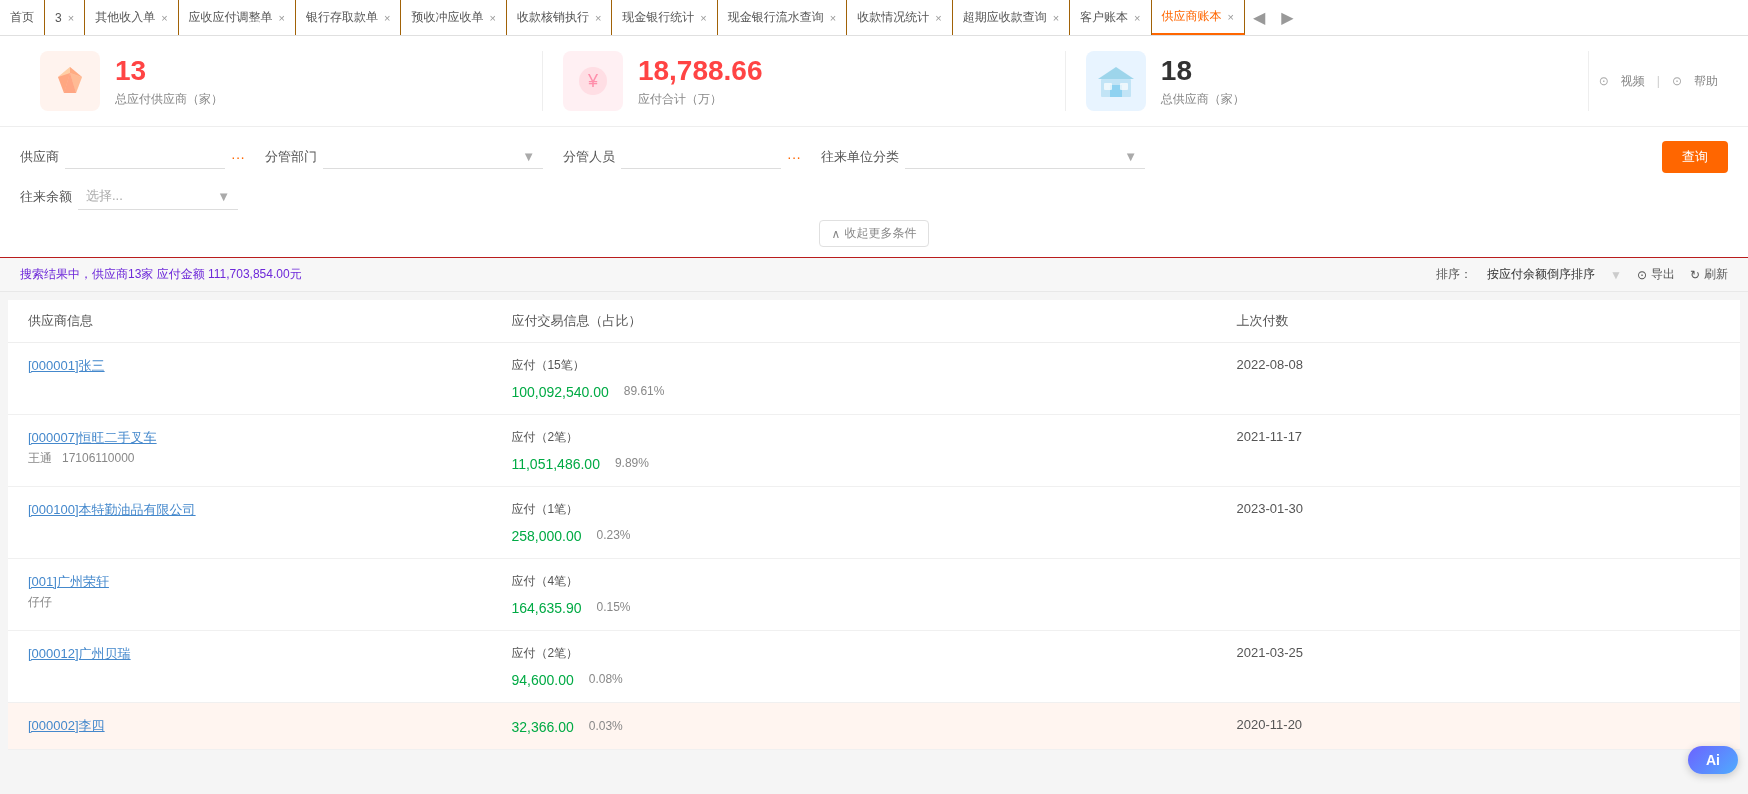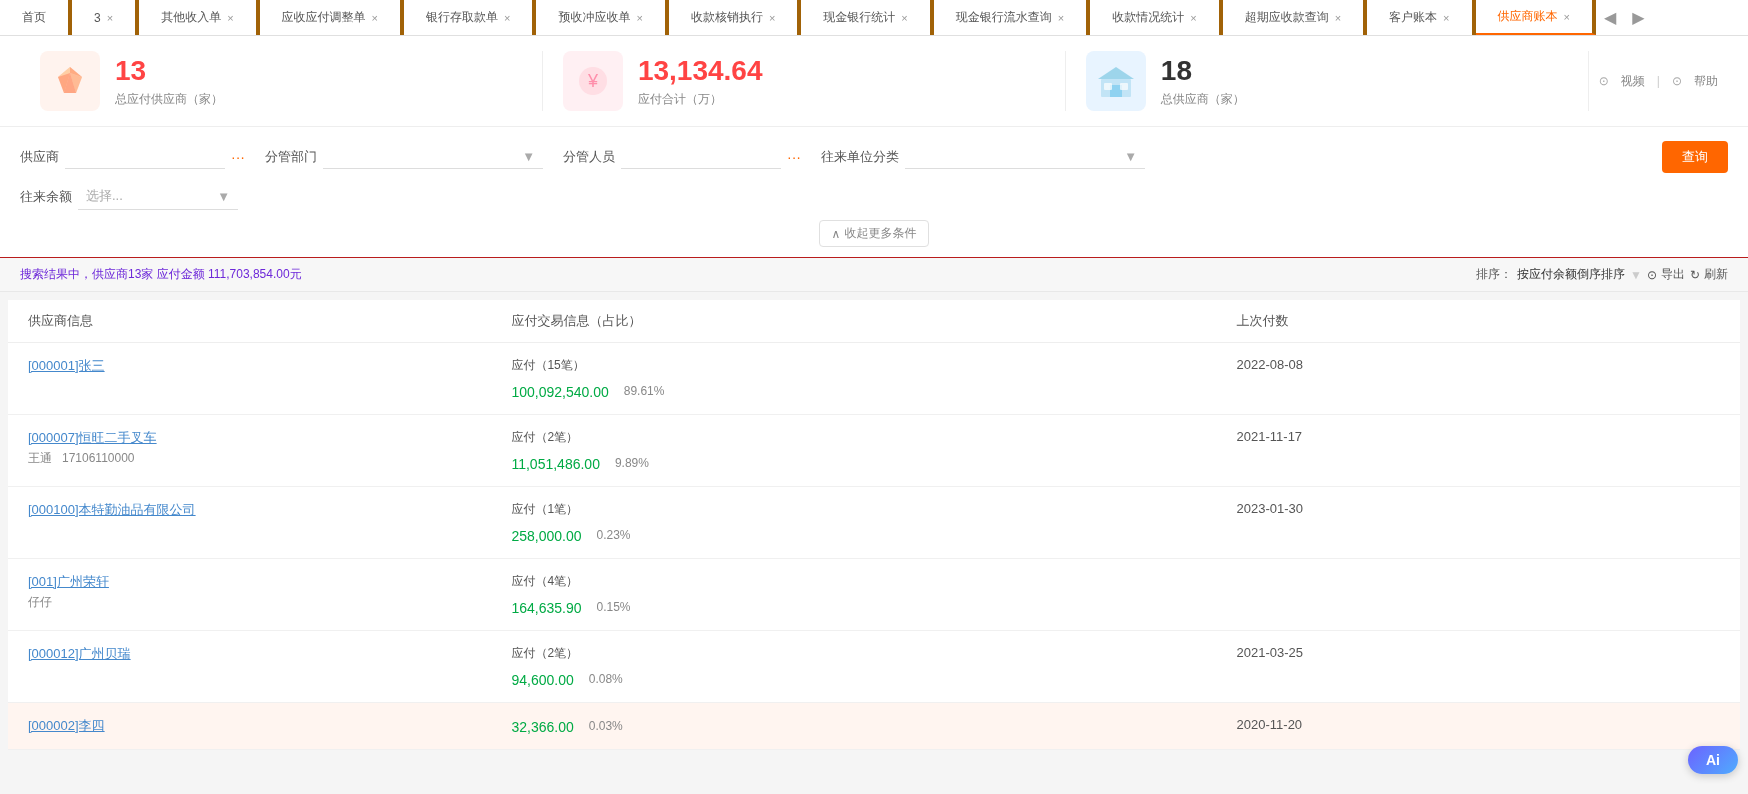--- a/index.html
+++ b/index.html
@@ -10,25 +10,25 @@
       display: flex;
       align-items: center;
       background: #fff;
       border-bottom: 1px solid #e0e0e0;
       height: 36px;
       overflow: hidden;
     }
     .nav-tab {
       display: flex;
       align-items: center;
-      padding: 0 22px;
+      padding: 0 10px;
       height: 100%;
       font-size: 12px;
       color: #555;
-      border-right: 4px solid #a16207;
+      border-right: 1px solid #a16207;
       white-space: nowrap;
       cursor: pointer;
     }
     .nav-tab.active { color: #ff6600; border-bottom: 2px solid #ff6600; }
     .nav-tab .close-icon { margin-left: 6px; color: #999; font-size: 11px; }
     .nav-arrow { padding: 0 8px; cursor: pointer; font-size: 16px; color: #999; display: flex; align-items: center; height: 100%; }
 
     
     .header-stats {
       display: flex;
@@ -140,21 +140,21 @@
       display: flex;
       align-items: center;
       justify-content: space-between;
       border-bottom: 1px solid #e8e8e8;
       font-size: 12px;
     }
     .result-info { color: #6d28d9; }
     .result-actions {
       display: flex;
       align-items: center;
-      gap: 5px;
+      gap: 15px;
       font-size: 12px;
       color: #555;
     }
     .action-btn {
       display: flex;
       align-items: center;
       gap: 4px;
       cursor: pointer;
       color: #555;
     }
@@ -299,21 +299,21 @@
     </div>
   </div>
   <div class="stat-block">
     <div class="stat-icon pink">
       <svg width="36" height="36" viewBox="0 0 36 36" fill="none">
         <circle cx="18" cy="18" r="14" fill="#ffccd5" opacity="0.5"></circle>
         <text x="18" y="24" text-anchor="middle" font-size="18" fill="#ff8fab">¥</text>
       </svg>
     </div>
     <div class="stat-text">
-      <div class="stat-number">13,134.64</div>
+      <div class="stat-number">18,788.66</div>
       <div class="stat-label">应付合计（万）</div>
     </div>
   </div>
   <div class="stat-block">
     <div class="stat-icon blue">
       <svg width="40" height="36" viewBox="0 0 40 36" fill="none">
         <rect x="5" y="16" width="30" height="18" rx="1" fill="#a8d8f0" opacity="0.6"></rect>
         <polygon points="2,16 20,4 38,16" fill="#7ec8e3" opacity="0.7"></polygon>
         <rect x="14" y="22" width="12" height="12" fill="#5bc0eb" opacity="0.5"></rect>
         <rect x="8" y="20" width="8" height="7" rx="1" fill="#fff" opacity="0.7"></rect>

